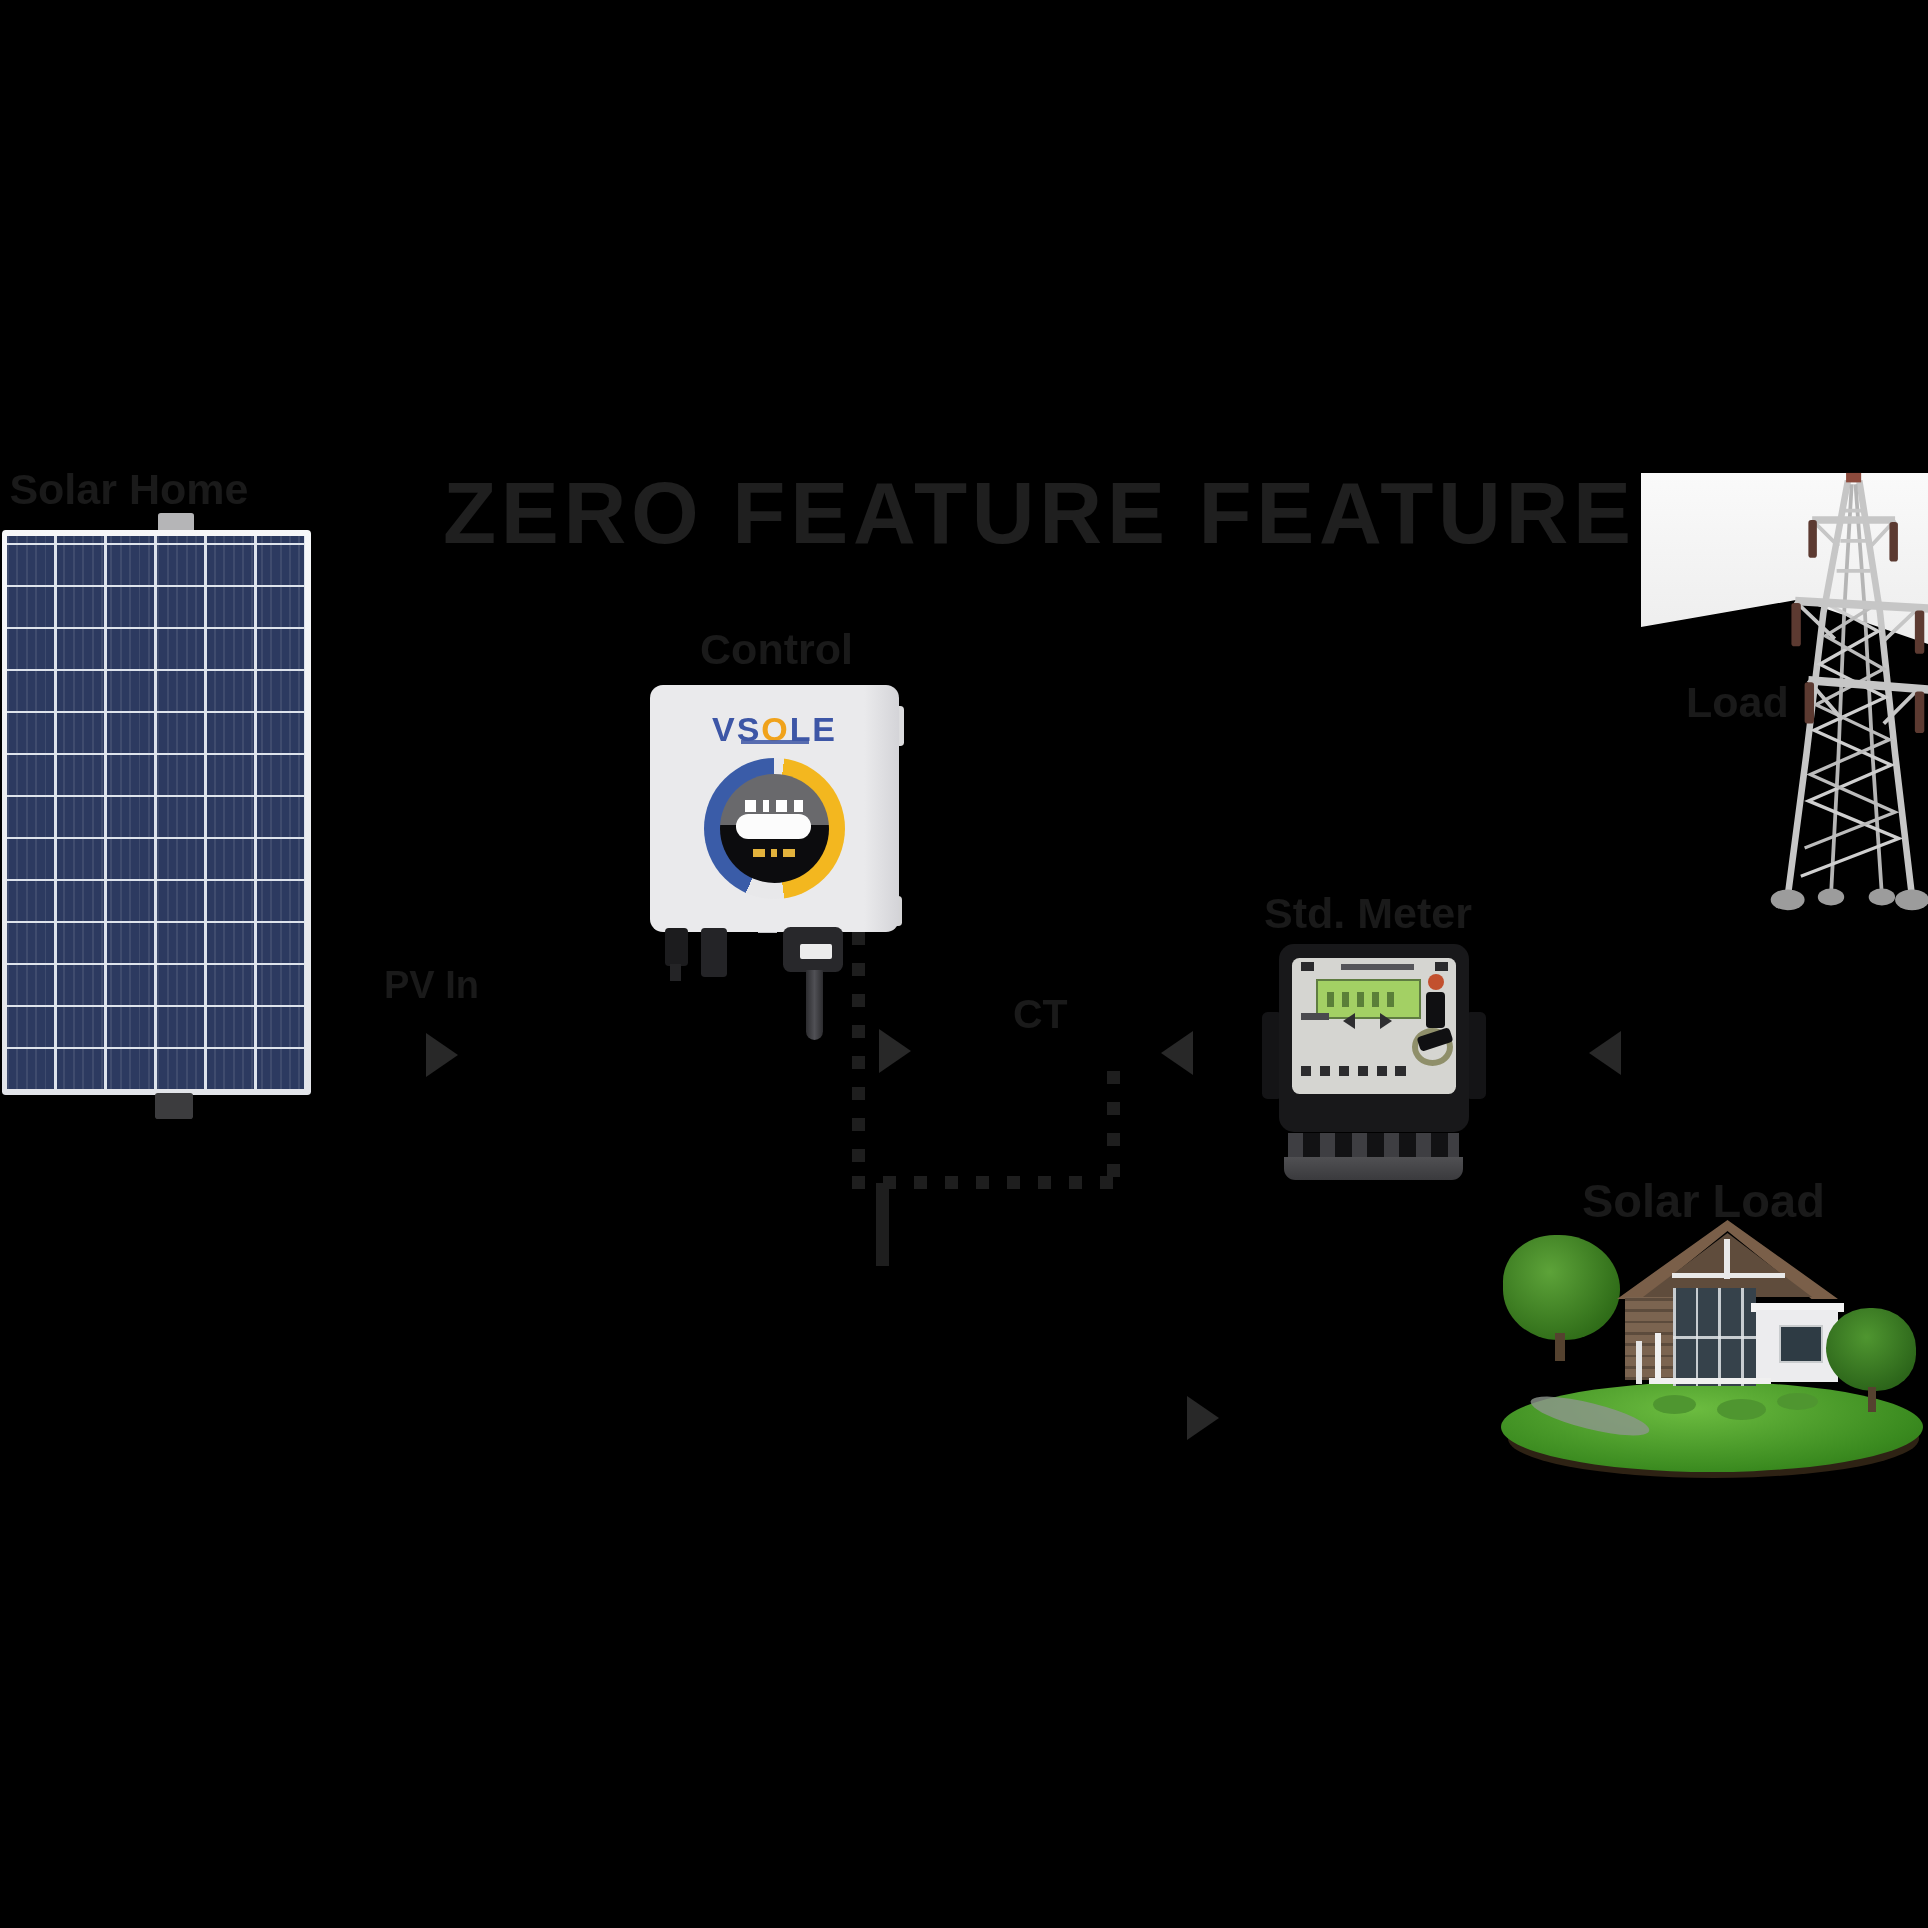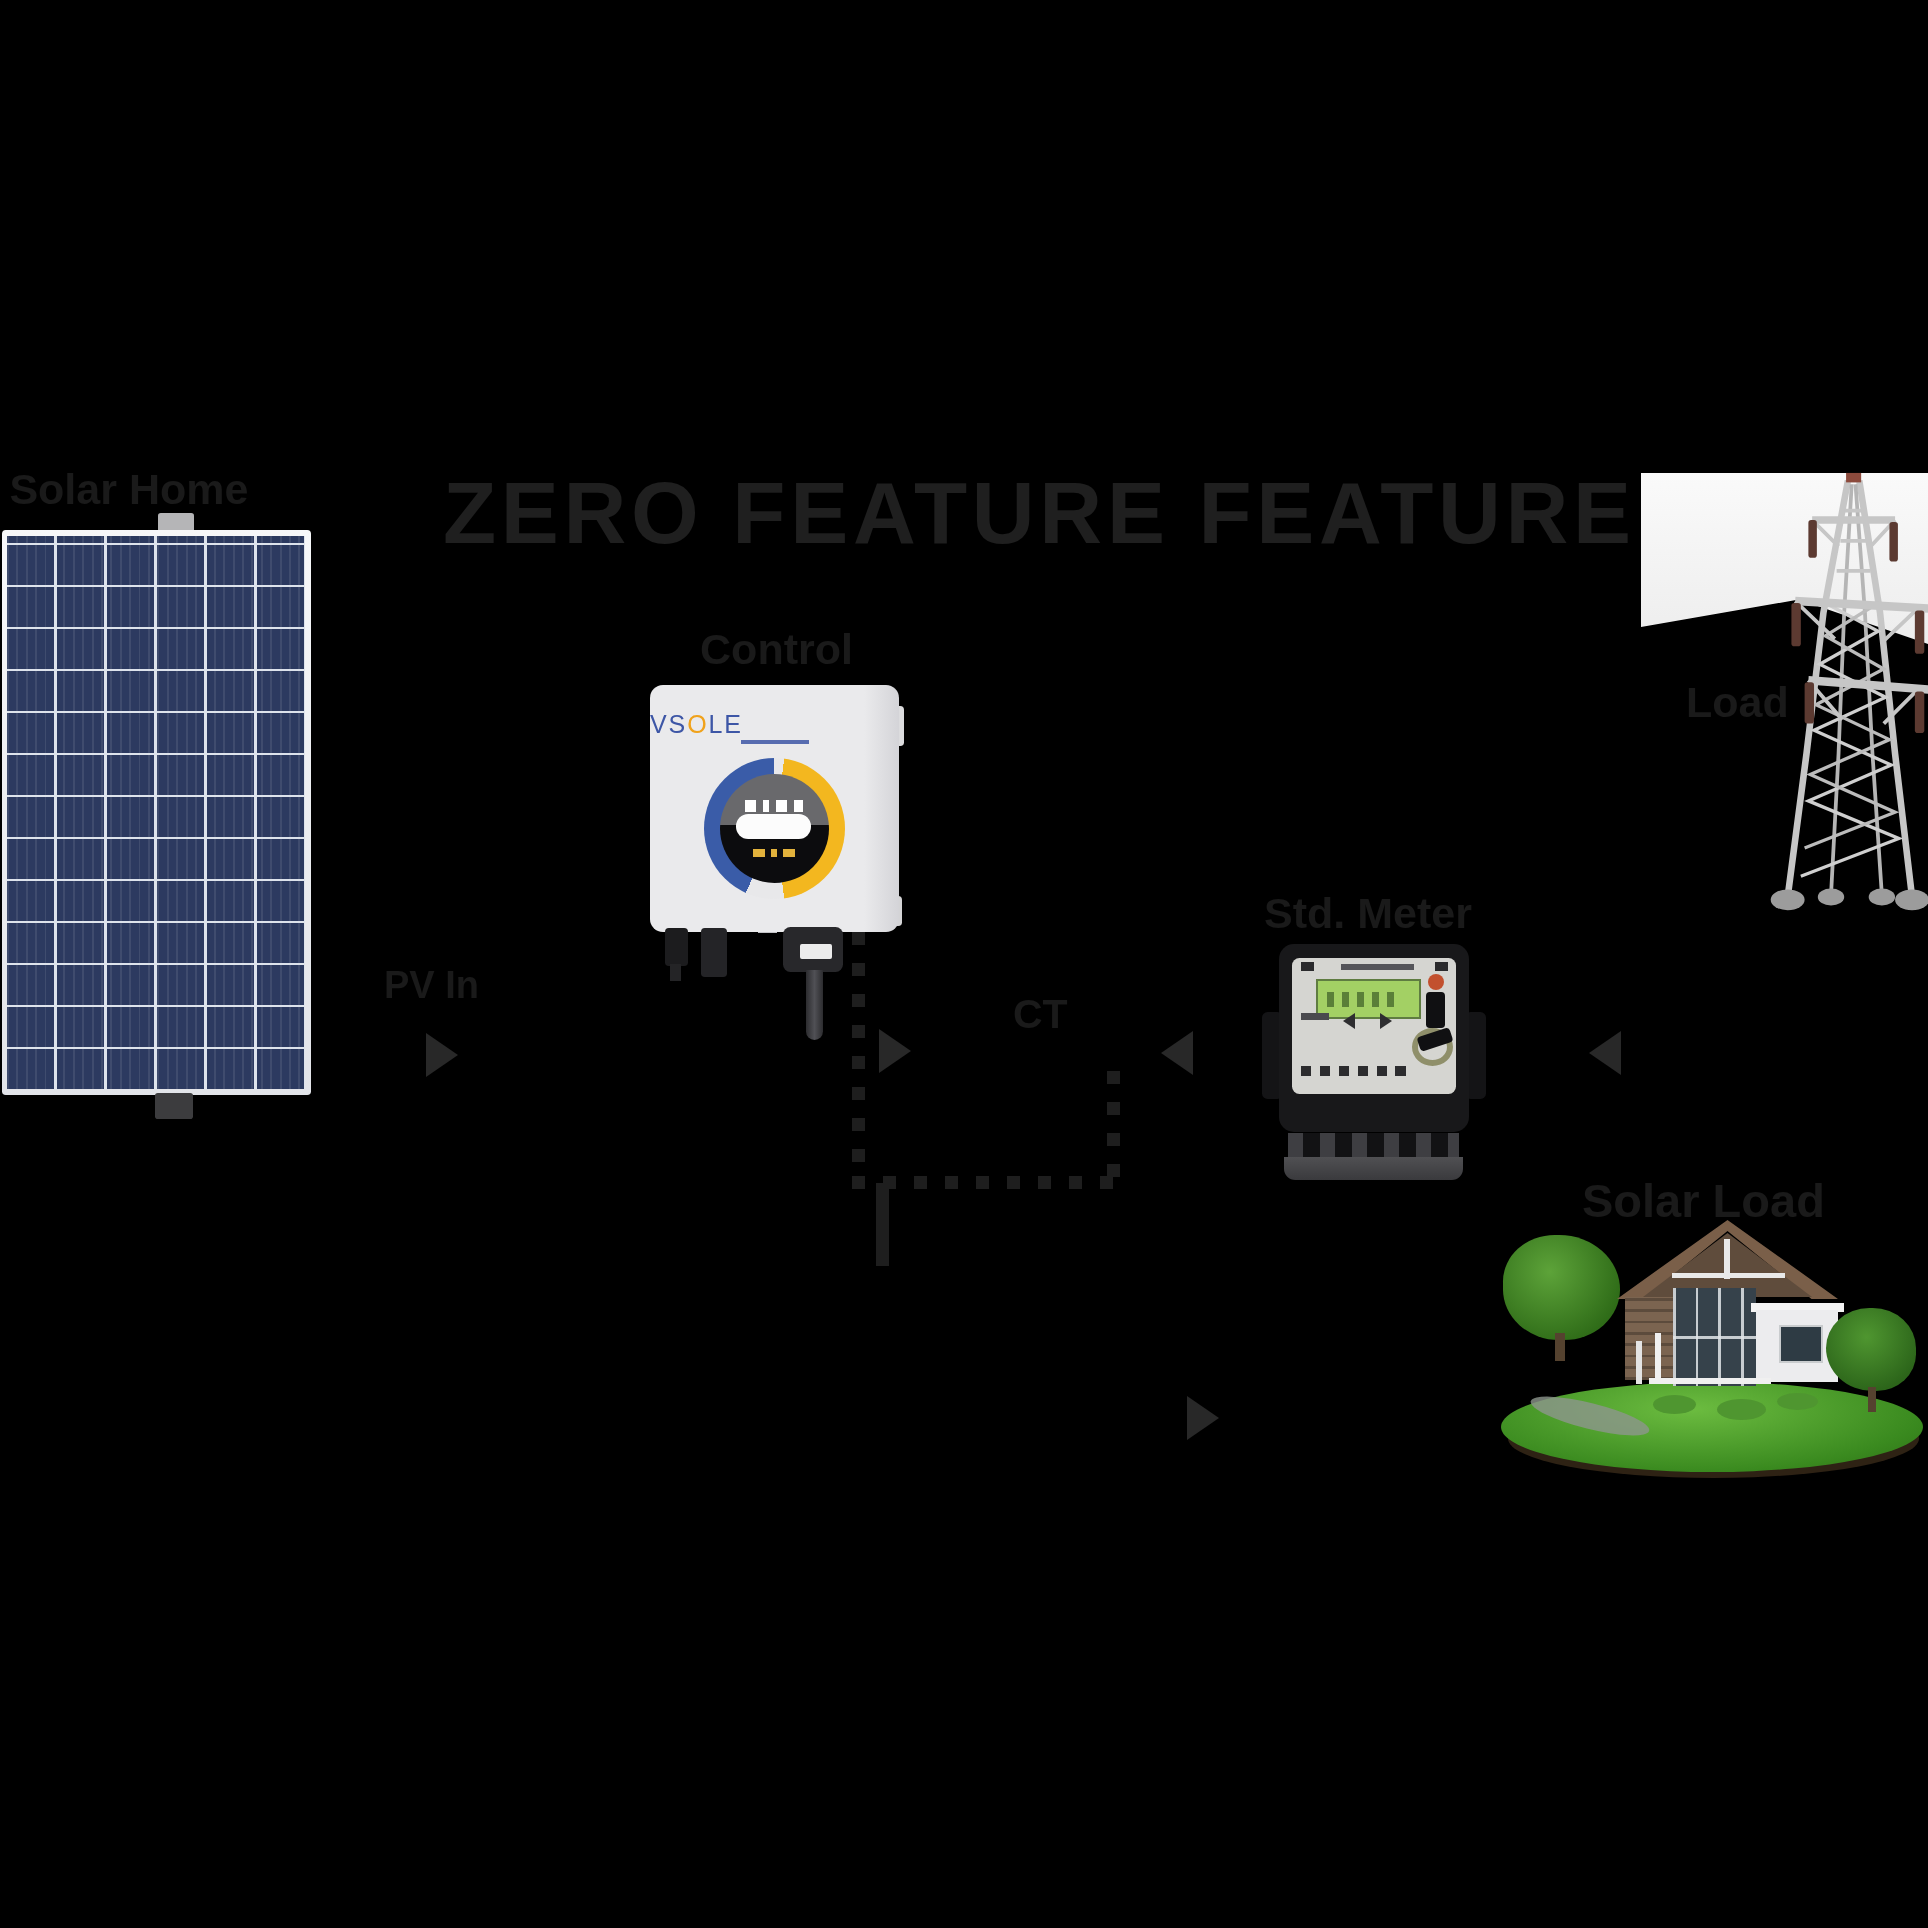--- a/index.html
+++ b/index.html
@@ -42,22 +42,22 @@
     background-image:
       repeating-linear-gradient(90deg,transparent 0 47px,#dde3ec 47px 50px),
       repeating-linear-gradient(0deg,transparent 0 40px,#dde3ec 40px 42px),
       repeating-linear-gradient(90deg,rgba(255,255,255,0.09) 0 1.9px,transparent 1.9px 9.4px);}
   .panel-tab-top{left:158px;top:513px;width:36px;height:19px;background:#b5b5b7;border-radius:2.8px;}
   .panel-tab-bottom{left:155px;top:1093px;width:38px;height:26px;background:#3c3c3e;border-radius:2.8px;}
 
   
   .inv{left:650px;top:685px;width:249px;height:247px;border-radius:13px;
        background:linear-gradient(90deg,#eaeaec 0 86%,#d4d4d8);box-sizing:border-box;}
-  .inv-brand{position:absolute;left:0;top:24.5px;width:100%;
-             font-size:25px;font-weight:normal;letter-spacing:1.9px;color:#3d56a6;}
+  .inv-brand{position:absolute;left:0;top:24.5px;width:100%;text-align:center;
+             font-size:34px;font-weight:bold;letter-spacing:1.9px;color:#3d56a6;}
   .inv-brand .accent{color:#f0a21b;}
   .inv-tagline{position:absolute;left:50%;top:55px;width:68px;height:3.8px;margin-left:-34px;background:#3d56a6;opacity:.85;}
   .inv-stem{left:758px;top:893px;width:19px;height:40px;background:#c2c2c6;}
   .gauge{position:absolute;left:50%;top:73px;width:141px;height:141px;margin-left:-71px;border-radius:50%;
          background:conic-gradient(from 8deg,#f3b71f 0 164deg,#e8e8ea 164deg 196deg,#3a5ca8 196deg 352deg,#e8e8ea 352deg 360deg);}
   .gauge-inner{position:absolute;left:16px;top:16px;width:109px;height:109px;border-radius:50%;
                background:linear-gradient(180deg,#69696c 0 47%,#0c0c0e 47% 100%);overflow:hidden;}
   .led-row{position:absolute;left:0;top:26px;width:100%;display:flex;justify-content:center;gap:7.5px;}
   .led-row i{display:block;height:12.2px;background:#fff;}
   .led-a{width:10.4px;} .led-b{width:5.6px;} .led-c{width:10.4px;} .led-d{width:8.5px;}

